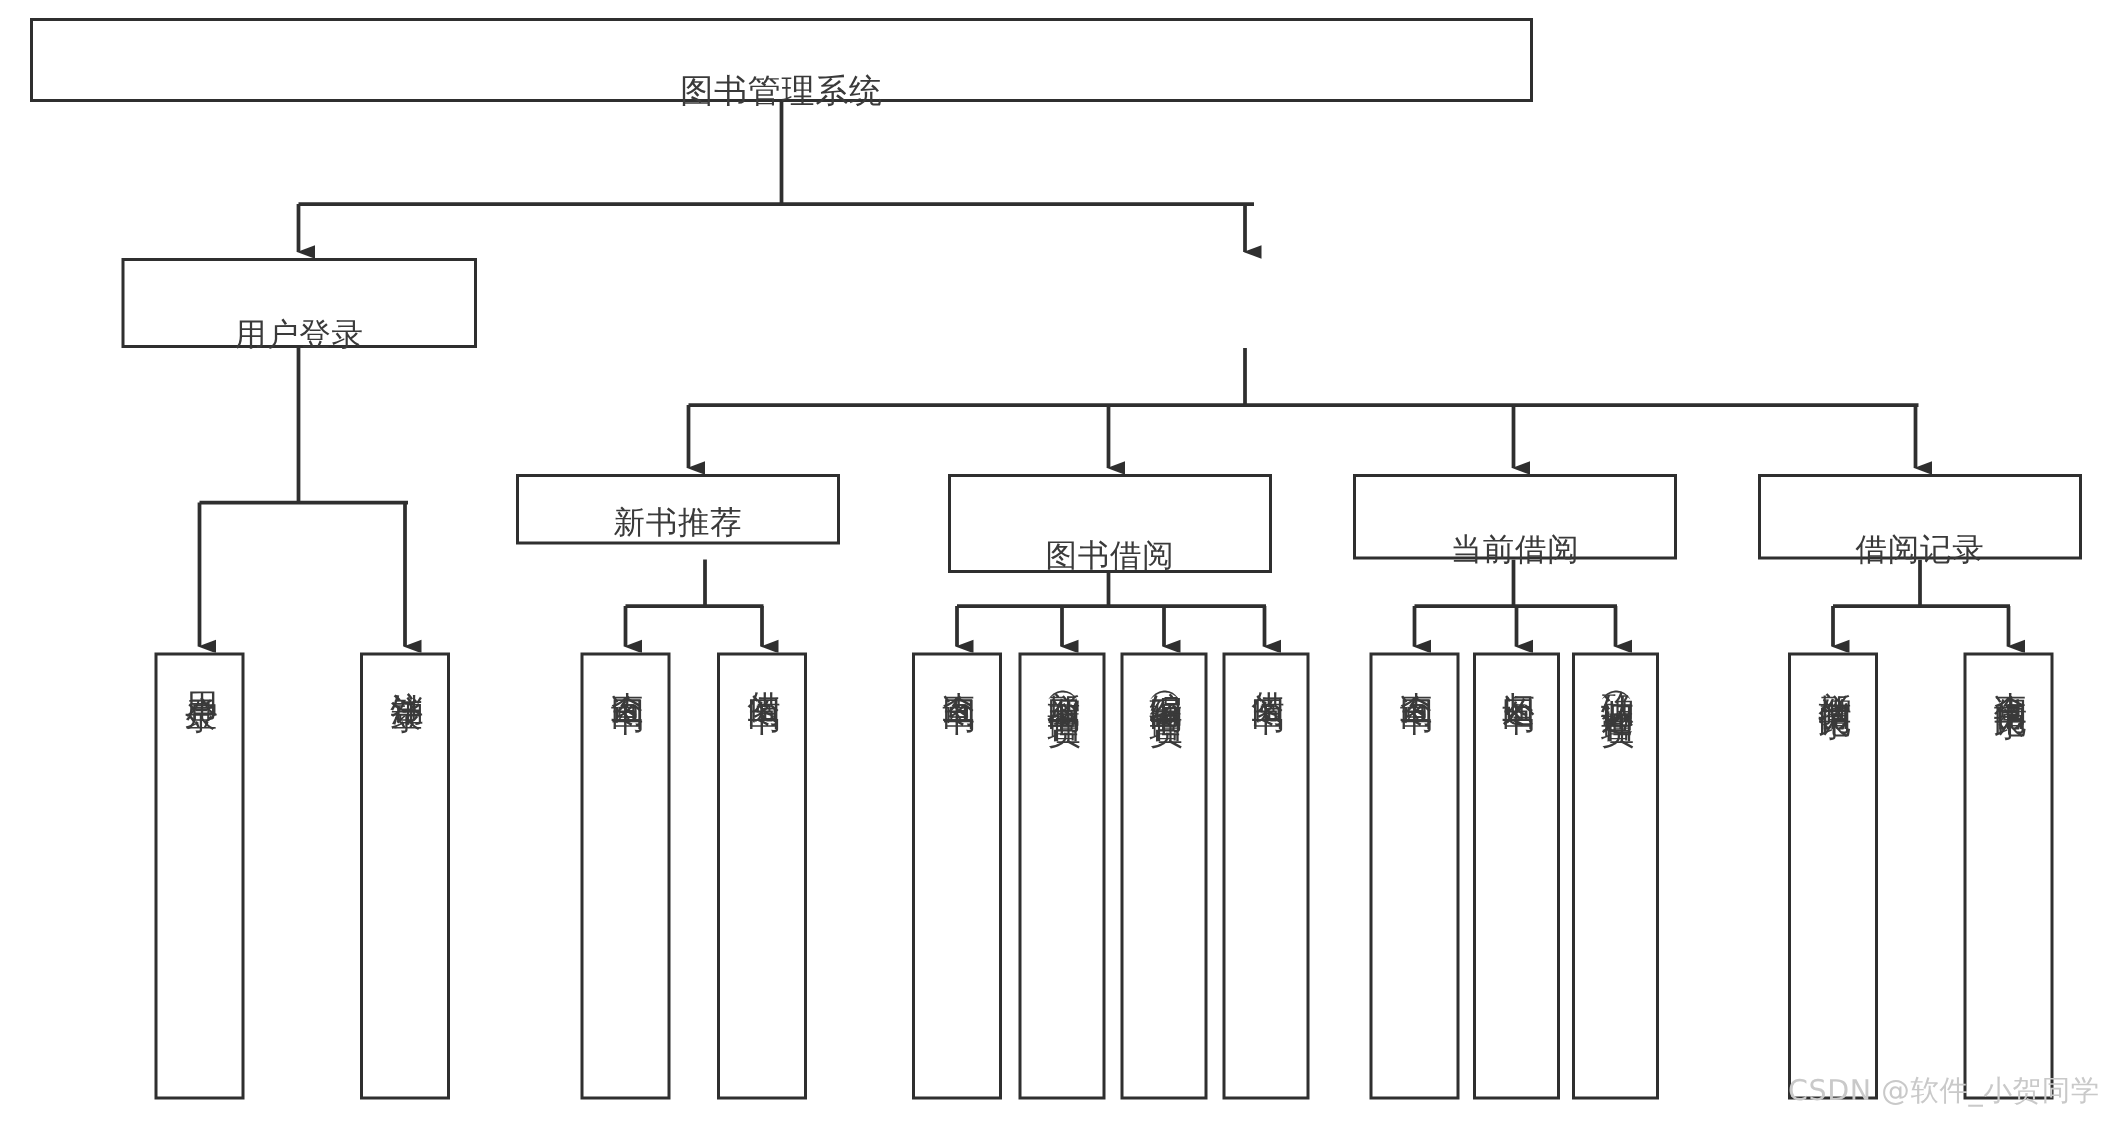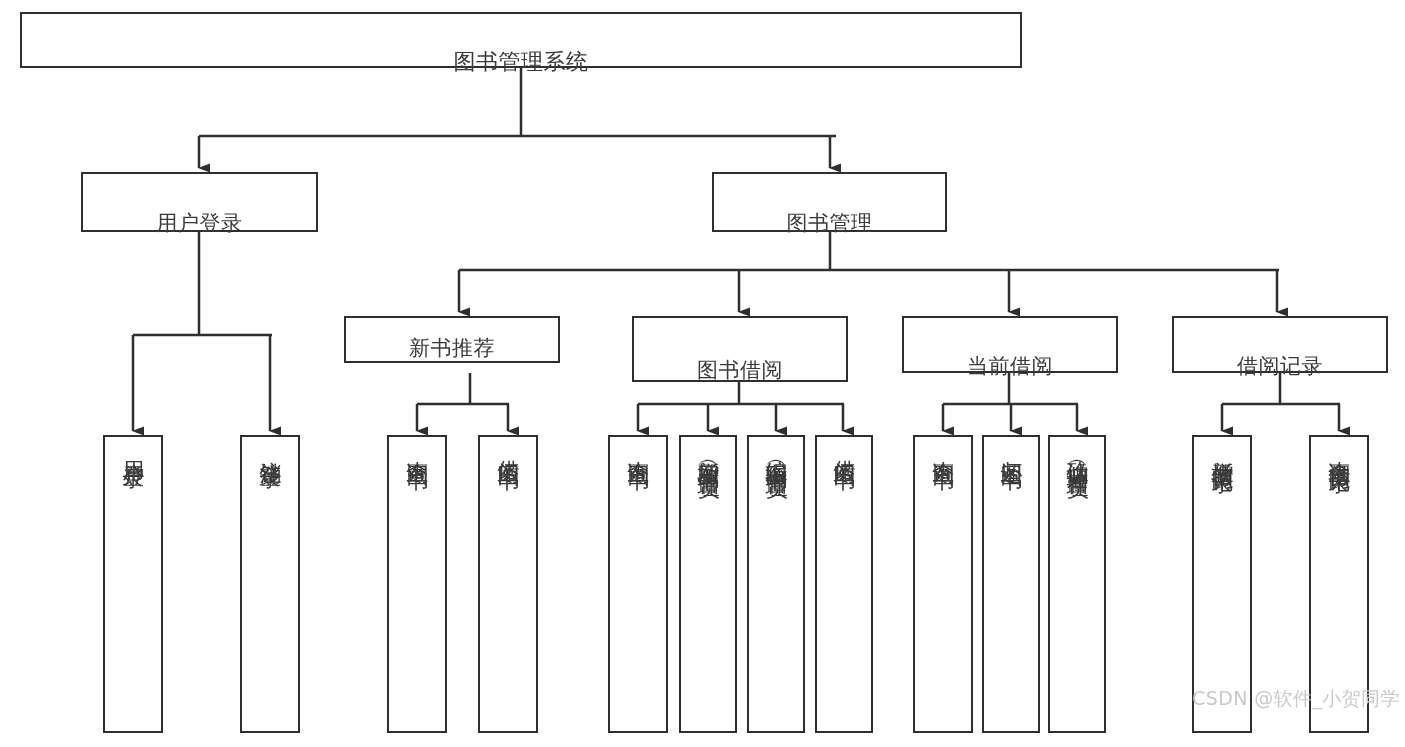--- a/index.html
+++ b/index.html
@@ -125,23 +125,20 @@
     </g>
   </svg>
 
   <div class="node root horiz" style="left:20px;top:12px;width:1002px;height:56px;">
     <span class="label">图书管理系统</span>
   </div>
 
   <div class="node horiz" style="left:81px;top:172px;width:237px;height:60px;">
     <span class="label">用户登录</span>
   </div>
-  <div class="node horiz" style="left:712px;top:172px;width:235px;height:60px;">
-    <span class="label">图书管理</span>
-  </div>
 
   <div class="node horiz" style="left:344px;top:316px;width:216px;height:47px;align-items:flex-end;">
     <span class="label">新书推荐</span>
   </div>
   <div class="node horiz" style="left:632px;top:316px;width:216px;height:66px;">
     <span class="label">图书借阅</span>
   </div>
   <div class="node horiz" style="left:1172px;top:316px;width:216px;height:57px;">
     <span class="label">借阅记录</span>
   </div>
@@ -186,15 +183,15 @@
     <span class="label">确认归还（管理员）</span>
   </div>
 
   <div class="node leaf" style="left:1192px;top:435px;width:60px;height:298px;">
     <span class="label">新增借阅记录</span>
   </div>
   <div class="node leaf" style="left:1309px;top:435px;width:60px;height:298px;">
     <span class="label">查询借阅记录</span>
   </div>
 
-  <div class="watermark" style="left:1192px;top:686px;">CSDN @软件_小贺同学</div>
+  <div class="watermark" style="left:1192px;top:714px;">CSDN @软件_小贺同学</div>
 
 </div>
 
 </body></html>

